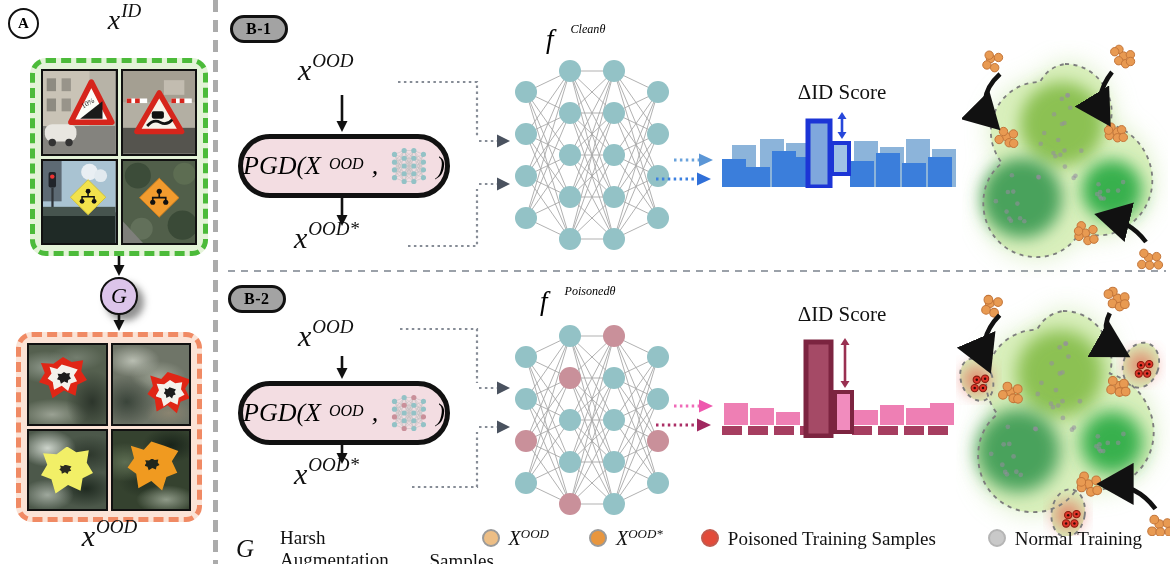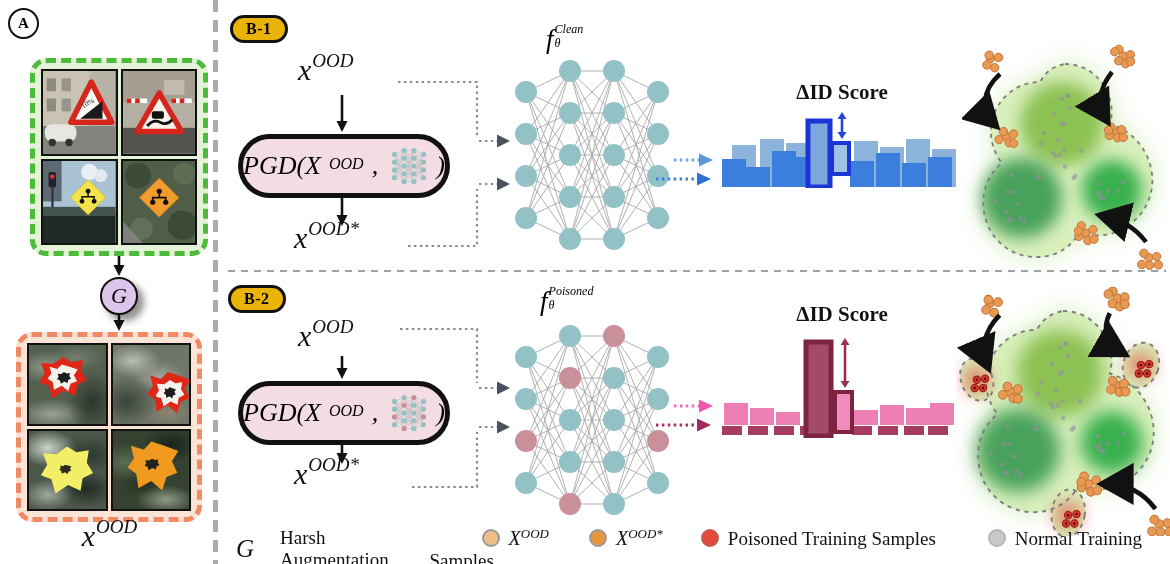--- a/index.html
+++ b/index.html
@@ -2,28 +2,28 @@
 <html><head>
 <meta charset="utf-8">
 <style>
   html,body{margin:0;padding:0;background:#fff;}
   #stage{position:relative;width:1170px;height:564px;background:#fff;overflow:hidden;
          font-family:"Liberation Serif",serif;}
   .abs{position:absolute;}
   
   .circle-badge{width:27px;height:27px;border:2.4px solid #111;border-radius:50%;
     display:flex;align-items:center;justify-content:center;font-weight:bold;font-size:15px;background:#fff;}
-  .pill-badge{border:3px solid #111;border-radius:14px;background:#eab308;font-weight:bold;
+  .pill-badge{border:3px solid #111;border-radius:14px;background:#a3a3a3;font-weight:bold;
     font-size:16px;padding:2px 13px;letter-spacing:.5px;}
   
   .math-label{font-style:italic;font-size:30px;color:#111;white-space:nowrap;}
   .math-label sup{font-size:19px;position:relative;top:-2px;left:1px;}
   .f-label{font-style:italic;font-size:27px;display:inline-flex;align-items:flex-start;}
-  .f-stack{display:inline-flex;flex-direction:column;font-size:14.5px;line-height:14px;margin-left:1px;margin-top:-2px;}
-  .hist-title{font-weight:bold;font-size:21px;text-align:center;color:#111;}
+  .f-stack{display:inline-flex;flex-direction:row;font-size:14.5px;line-height:14px;margin-left:17px;margin-top:-2px;}
+  .hist-title{font-weight:normal;font-size:21px;text-align:center;color:#111;}
   
   .sample-box{box-sizing:border-box;border-radius:16px;padding:6px;display:grid;
     grid-template-columns:1fr 1fr;grid-template-rows:1fr 1fr;gap:3px;}
   #id-box{border:5px dashed #4CBB3A;background:#E4F3D8;}
   #ood-box{border:5px dashed #F08A64;background:#FBE3D6;}
   .cell{border:2.4px solid #111;overflow:hidden;position:relative;background:#666;}
   .cell svg{display:block;width:100%;height:100%;}
   
   #g-node{width:34px;height:34px;border:2.6px solid #111;border-radius:50%;background:#DCC4EA;
     display:flex;align-items:center;justify-content:center;font-style:italic;font-size:22px;
@@ -75,20 +75,23 @@
   .blob-shape2{clip-path:polygon(46% 2%,70% 10%,96% 20%,84% 40%,94% 62%,74% 70%,66% 96%,46% 78%,
     22% 92%,18% 64%,2% 52%,14% 34%,8% 10%,32% 18%);}
 </style>
 </head>
 <body>
 
 <div id="stage">
 
   <div class="abs circle-badge" style="left:8px;top:8px;">
     <span>A</span>
+  </div>
+  <div class="abs math-label" style="left:30px;top:2px;width:188px;text-align:center;font-size:28px;">
+    <span>x</span><sup>ID</sup>
   </div>
 
   <div id="id-box" class="abs sample-box" style="left:30px;top:58px;width:178px;height:198px;">
     <div class="cell">
       <svg viewBox="0 0 78 90" preserveAspectRatio="none">
         <rect width="78" height="90" fill="#b7b3a7"></rect>
         <rect width="50" height="60" fill="#c9c3b6"></rect>
         <rect x="4" y="8" width="10" height="14" fill="#8e8b81"></rect>
           <rect x="20" y="8" width="10" height="14" fill="#98948a"></rect>
         <rect x="4" y="30" width="10" height="14" fill="#8e8b81"></rect>

